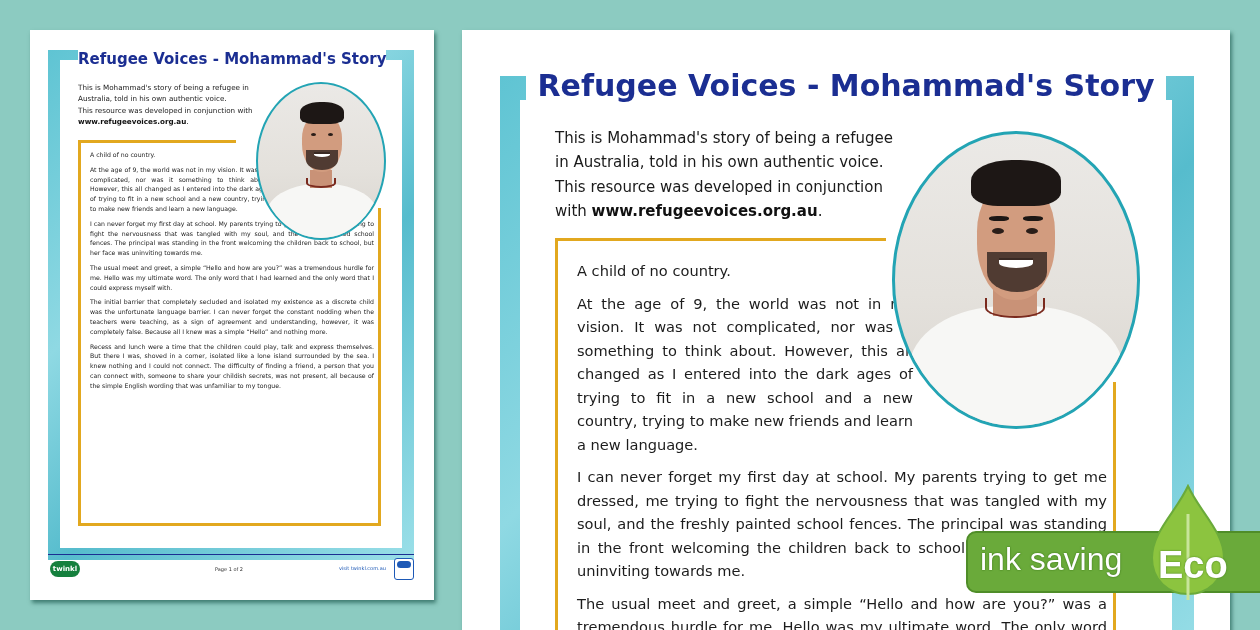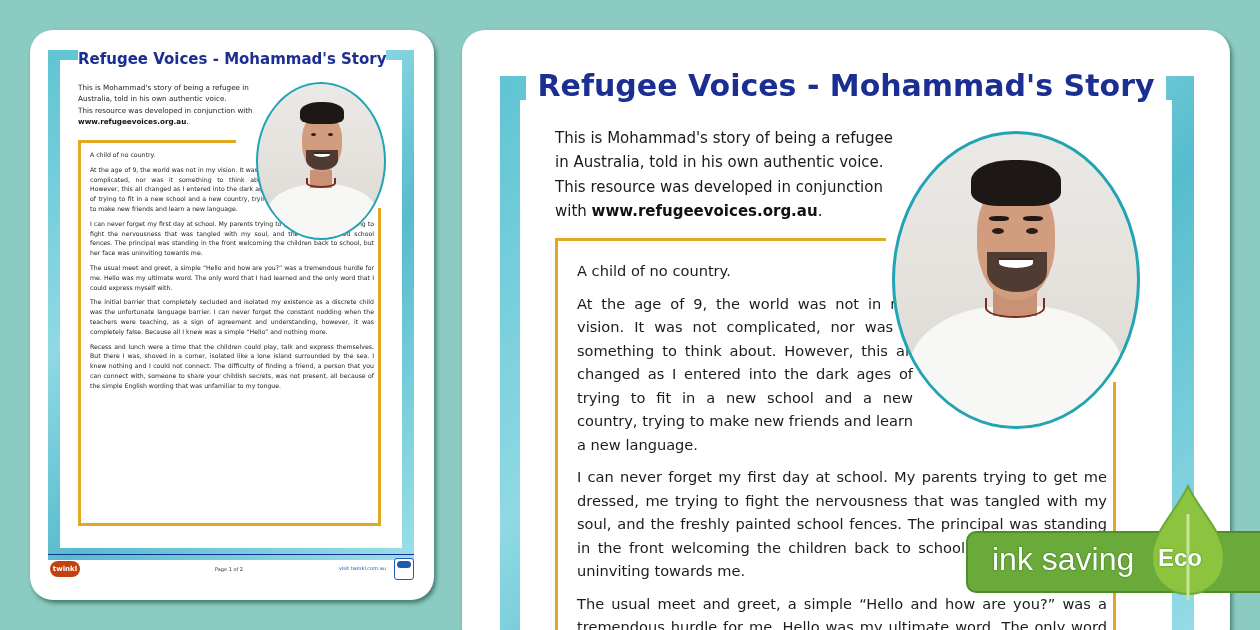--- a/index.html
+++ b/index.html
@@ -7,21 +7,20 @@
   body {
     background: #8ccbc1;
     font-family: "DejaVu Sans", sans-serif;
     position: relative;
   }
   .page {
     position: absolute;
     background: #ffffff;
     box-shadow: 2px 3px 4px rgba(0,60,50,0.55);
     overflow: hidden;
-    border-radius: 23px;
   }
   
   #page-small { left: 30px; top: 30px; width: 404px; height: 570px; }
   #page-large { left: 462px; top: 30px; width: 768px; height: 620px; }
 
   .frame {
     position: absolute;
     background: linear-gradient(135deg, #5fc4d3 0%, #8fd9e3 35%, #56bccd 60%, #9adfe8 100%);
   }
   .frame-inner {
@@ -65,58 +64,58 @@
   .portrait .mouth { position: absolute; background: #ffffff; border-radius: 0 0 50% 50%; border-top: 2px solid #3a2a24; }
   .portrait .eye { position: absolute; background: #2a1d18; border-radius: 50%; }
   .portrait .brow { position: absolute; background: #1d1715; border-radius: 40%; }
   .portrait .shirt { position: absolute; background: #f7f7f5; border-radius: 45% 45% 0 0; }
   .portrait .neck { position: absolute; background: #c99277; }
   .portrait .collar { position: absolute; border: 2px solid #7a2a1e; border-top: none; border-radius: 0 0 50% 50%; }
 
   .footer-line { position: absolute; background: #1b2e92; height: 1px; }
   .twinkl-logo {
     position: absolute;
-    background: #c2410c;
+    background: #15803d;
     color: #fff;
     font-weight: bold;
     border-radius: 12px;
     text-align: center;
     font-family: "DejaVu Sans", sans-serif;
   }
   .footer-text { position: absolute; color: #333; font-family: "DejaVu Sans", sans-serif; }
 
   
   #eco-badge {
     position: absolute;
     left: 966px; top: 531px;
     width: 300px; height: 62px;
     background: #6aaa3a;
     border: 2px solid #4f8d28;
     border-radius: 10px 0 0 10px;
   }
   #eco-text {
     position: absolute;
-    left: 24px; top: 8px;
+    left: 12px; top: 8px;
     color: #ffffff;
     font-family: "Liberation Sans", sans-serif;
     font-size: 32px;
     text-shadow: 0 0 2px #3f7a1c, 0 0 1px #3f7a1c;
   }
   #eco-leaf {
     position: absolute;
     left: 1150px; top: 484px;
     width: 76px; height: 116px;
   }
   #eco-label {
     position: absolute;
     left: 1158px; top: 544px;
     color: #fff;
     font-family: "Liberation Sans", sans-serif;
     font-weight: bold;
-    font-size: 24px;
+    font-size: 38px;
     text-shadow: 0 0 2px #3f7a1c;
   }
 </style>
 </head>
 <body>
 
 <div class="page" id="page-small">
   <div class="frame" style="left:18px; top:20px; width:366px; height:510px;"></div>
   <div class="frame-inner" style="left:30px; top:30px; width:342px; height:488px;"></div>
   <div class="title" style="top:18px; left:48px; right:48px; font-size:15px; line-height:22px;">Refugee Voices - Mohammad's Story</div>

